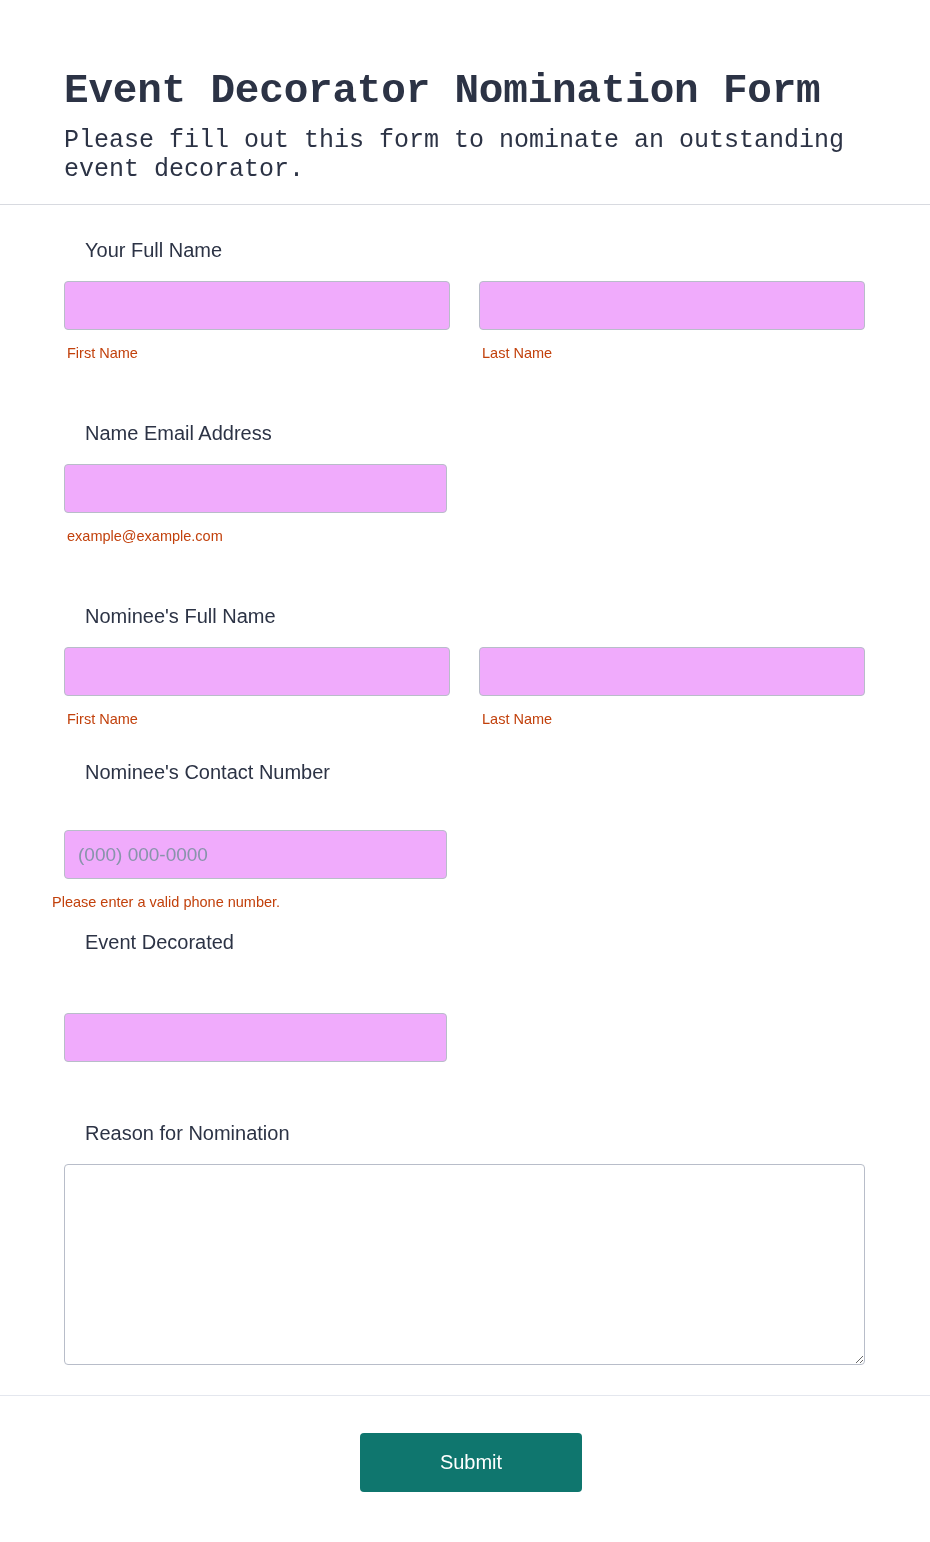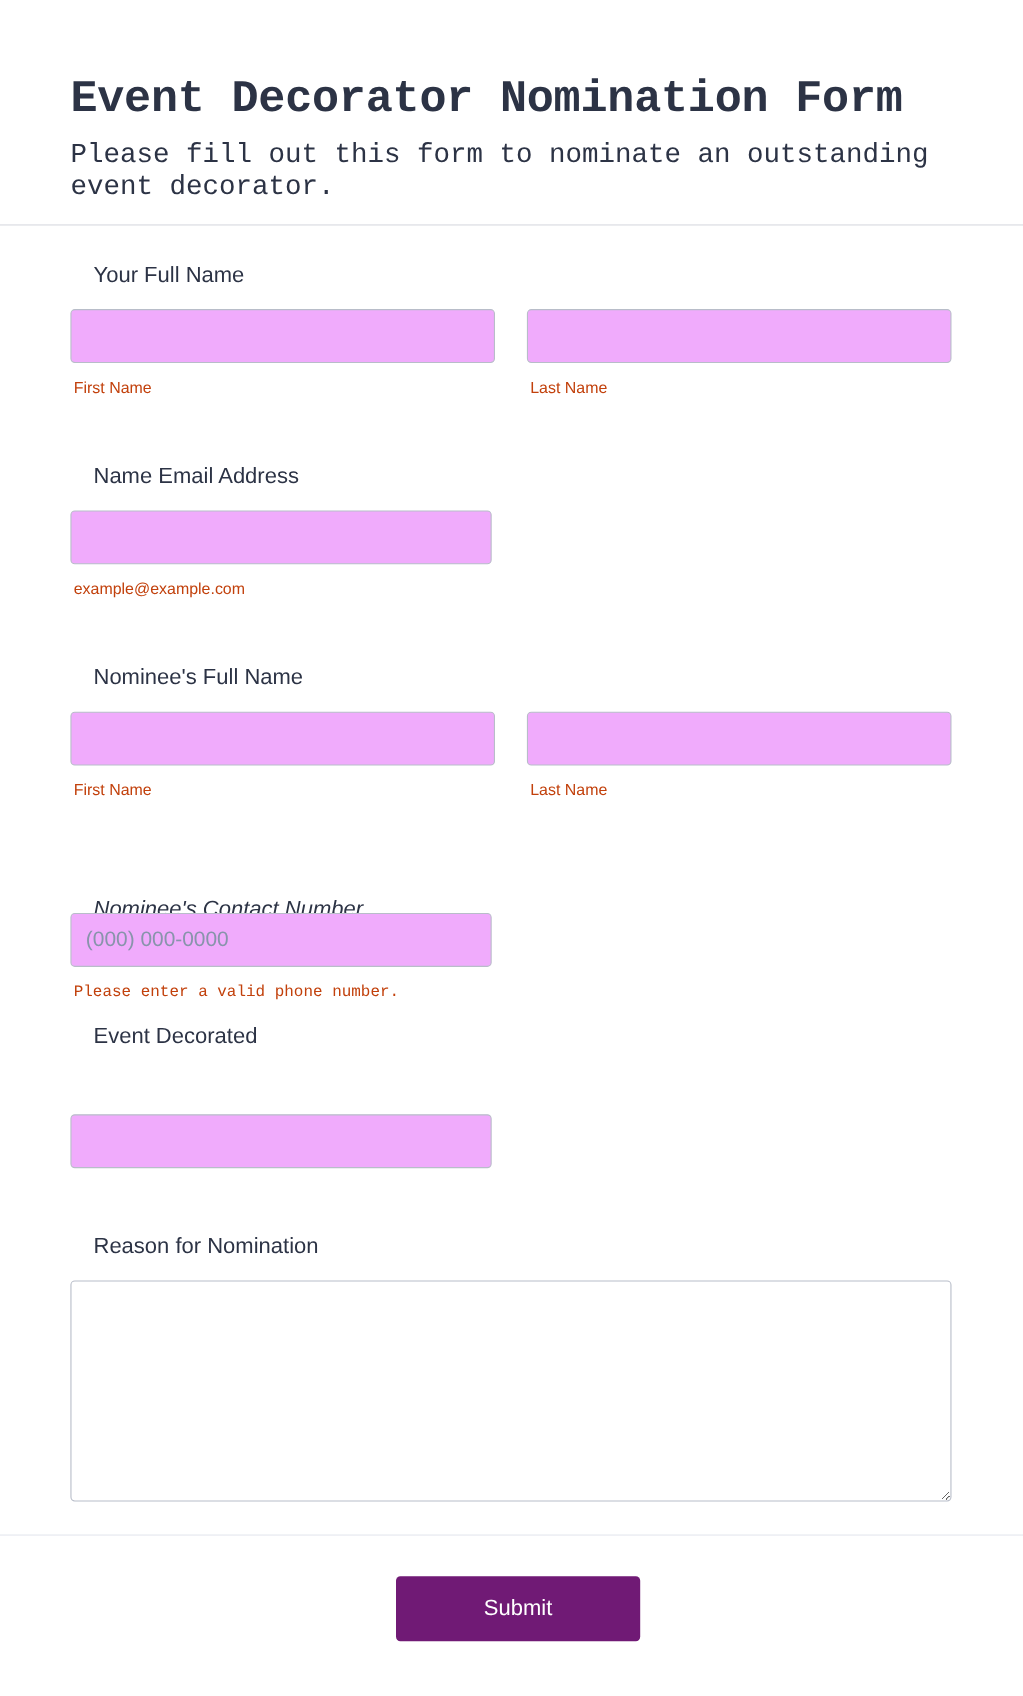--- a/index.html
+++ b/index.html
@@ -7,21 +7,21 @@
     body { font-family: "Liberation Sans", sans-serif; color: #2c3345; position: relative; overflow: hidden; }
     .header { position: absolute; left: 0; top: 16px; width: 930px; height: 189px; border-bottom: 1px solid #d8dae0; font-family: Liberation Mono, monospace; }
     .title { position: absolute; left: 64px; top: 52px; font-size: 41px; font-weight: bold; color: #2c3345; letter-spacing: -0.2px; }
     .subtitle { position: absolute; left: 64px; top: 110px; font-size: 25px; color: #2c3345; }
     .label { position: absolute; left: 67px; font-size: 20px; color: #2c3345; margin-left: 18px; }
     .sublabel { position: absolute; font-size: 14.5px; color: #c2410c; }
     .input { position: absolute; height: 49px; border: 1px solid #b8bdc9; border-radius: 4px; background: #f0abfc; font-size: 19px; color: #2c3345; padding: 0 13px; font-family: "Liberation Sans", sans-serif; outline: none; }
     .input::placeholder { color: #8894ab; }
     .textarea { position: absolute; left: 64px; top: 1164px; width: 801px; height: 201px; border: 1px solid #b8bdc9; border-radius: 4px; background: #fff; resize: both; font-family: "Liberation Sans", sans-serif; font-size: 16px; padding: 10px; outline: none; }
     .footer-line { position: absolute; left: 0; top: 1395px; width: 930px; height: 1px; background: #e4e7ee; }
-    .submit { position: absolute; left: 360px; top: 1433px; width: 222px; height: 59px; background: #701a75; border: none; border-radius: 4px; color: #fff; font-size: 20px; font-family: "Liberation Sans", sans-serif; cursor: pointer; }
+    .submit { position: absolute; left: 360px; top: 1433px; width: 222px; height: 59px; background: #0f766e; border: none; border-radius: 4px; color: #fff; font-size: 20px; font-family: "Liberation Sans", sans-serif; cursor: pointer; }
     .w-half { width: 386px; }
     .w-single { width: 383px; }
   </style>
 </head>
 <body>
 
 <div class="header">
   <h1 class="title">Event Decorator Nomination Form</h1>
   <p class="subtitle">Please fill out this form to nominate an outstanding event decorator.</p>
 </div>
@@ -35,23 +35,23 @@
 <label class="label" style="top:422px;">Name Email Address</label>
 <input class="input w-single" style="left: 64px; top: 464px;" type="email" value="">
 <span class="sublabel" style="left:67px; top:528px;text-align:center;">example@example.com</span>
 
 <label class="label" style="top:605px;">Nominee's Full Name</label>
 <input class="input w-half" style="left: 64px; top: 647px;" type="text" value="">
 <input class="input w-half" style="left: 479px; top: 647px;" type="text" value="">
 <span class="sublabel" style="left:67px; top:711px;">First Name</span>
 <span class="sublabel" style="left:482px; top:711px;">Last Name</span>
 
-<label class="label" style="top:816px;font-style:italic;">Nominee's Contact Number</label>
+<label class="label" style="top:761px;">Nominee's Contact Number</label>
 <input class="input w-single" style="left: 64px; top: 830px;" type="tel" placeholder="(000) 000-0000">
-<span class="sublabel" style="left:67px; top:894px;font-family:Liberation Mono, monospace;">Please enter a valid phone number.</span>
+<span class="sublabel" style="left:52px; top:894px;">Please enter a valid phone number.</span>
 
 <label class="label" style="top:931px;">Event Decorated</label>
 <input class="input w-single" style="left: 64px; top: 1013px;" type="text" value="">
 
 <label class="label" style="top:1122px;">Reason for Nomination</label>
 <textarea class="textarea" style=""></textarea>
 
 <div class="footer-line"></div>
 <button class="submit">Submit</button>
 

